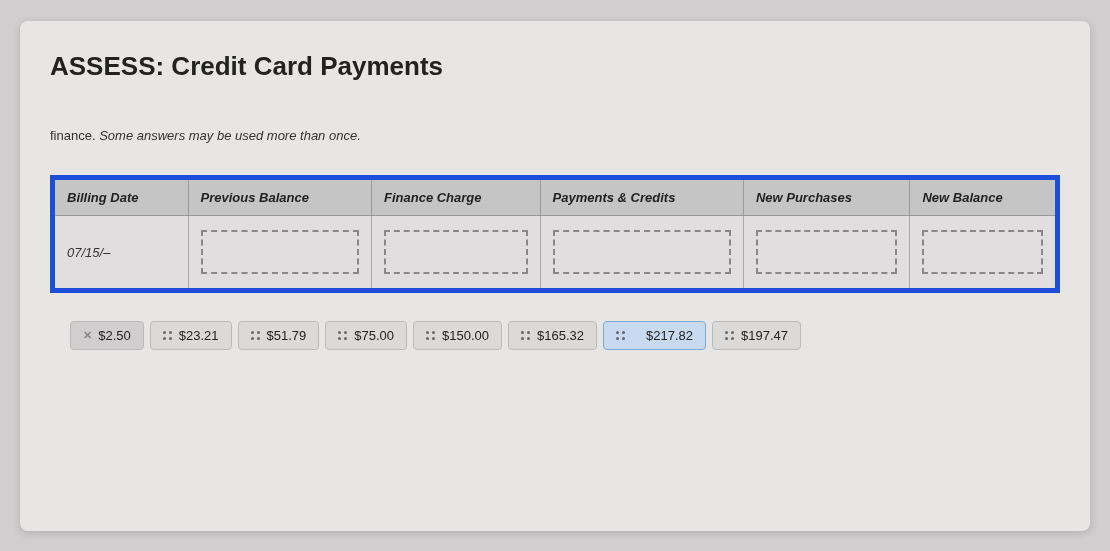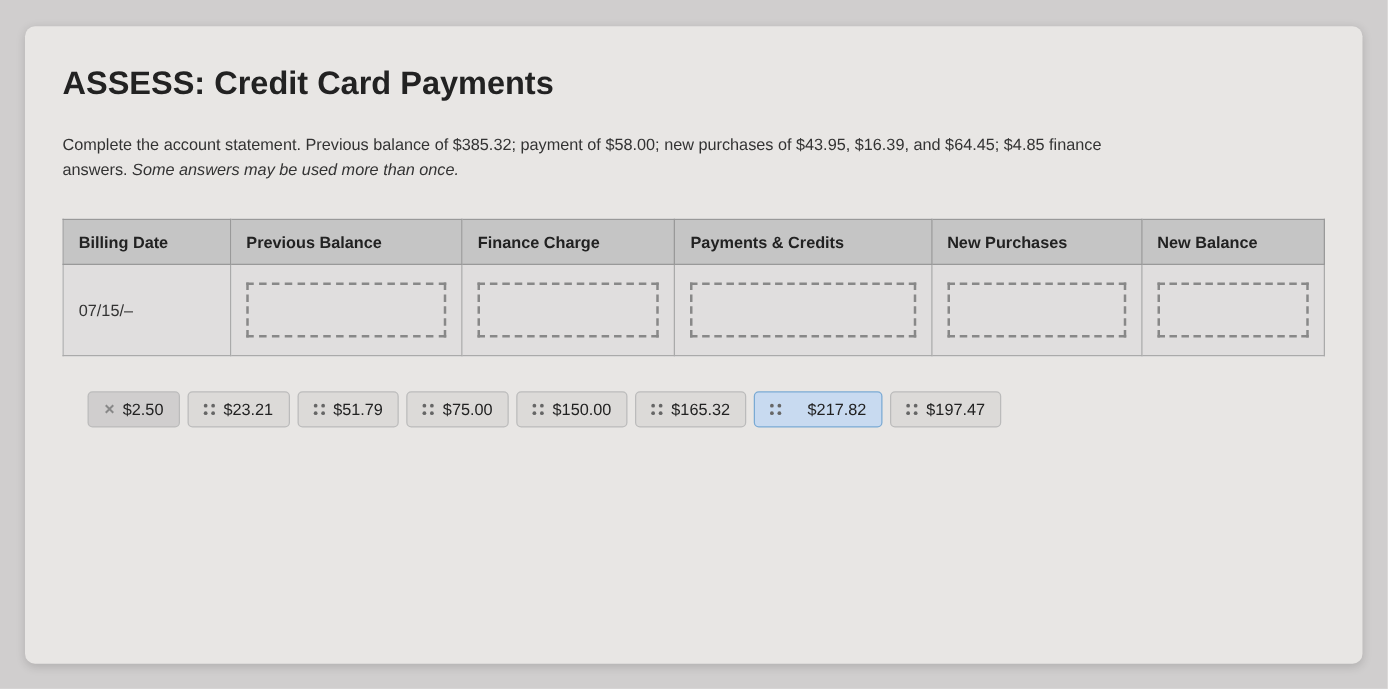--- a/index.html
+++ b/index.html
@@ -40,21 +40,22 @@
     }
 
     .instructions em {
       font-style: italic;
     }
 
     table {
       width: 100%;
       border-collapse: collapse;
       background: #fff;
-      border: 1px solid #1d4ed8;
+      border: 5px solid #1d4ed8;
+      font-style: italic;
     }
 
     thead tr {
       background: #c5c5c5;
     }
 
     thead th {
       border: 1px solid #999;
       padding: 10px 12px;
       font-size: 13px;
@@ -144,22 +145,22 @@
     }
   </style>
 </head>
 <body>
 
 <div class="card">
 
   <h1 class="title">ASSESS: Credit Card Payments</h1>
 
   <p class="instructions">
-    <span>Complete the account statement. Previous balance of $385.32; payment of $58.00; new purchases of $43.95, $16.39, and $64.45; $4.85 finance</span><br>
-    <span>answers.</span>
+    <br>
+    <span>finance.</span>
     <em>Some answers may be used more than once.</em>
   </p>
 
   <table>
     <thead>
       <tr>
         <th>Billing Date</th>
         <th>Previous Balance</th>
         <th>Finance Charge</th>
         <th>Payments &amp; Credits</th>

